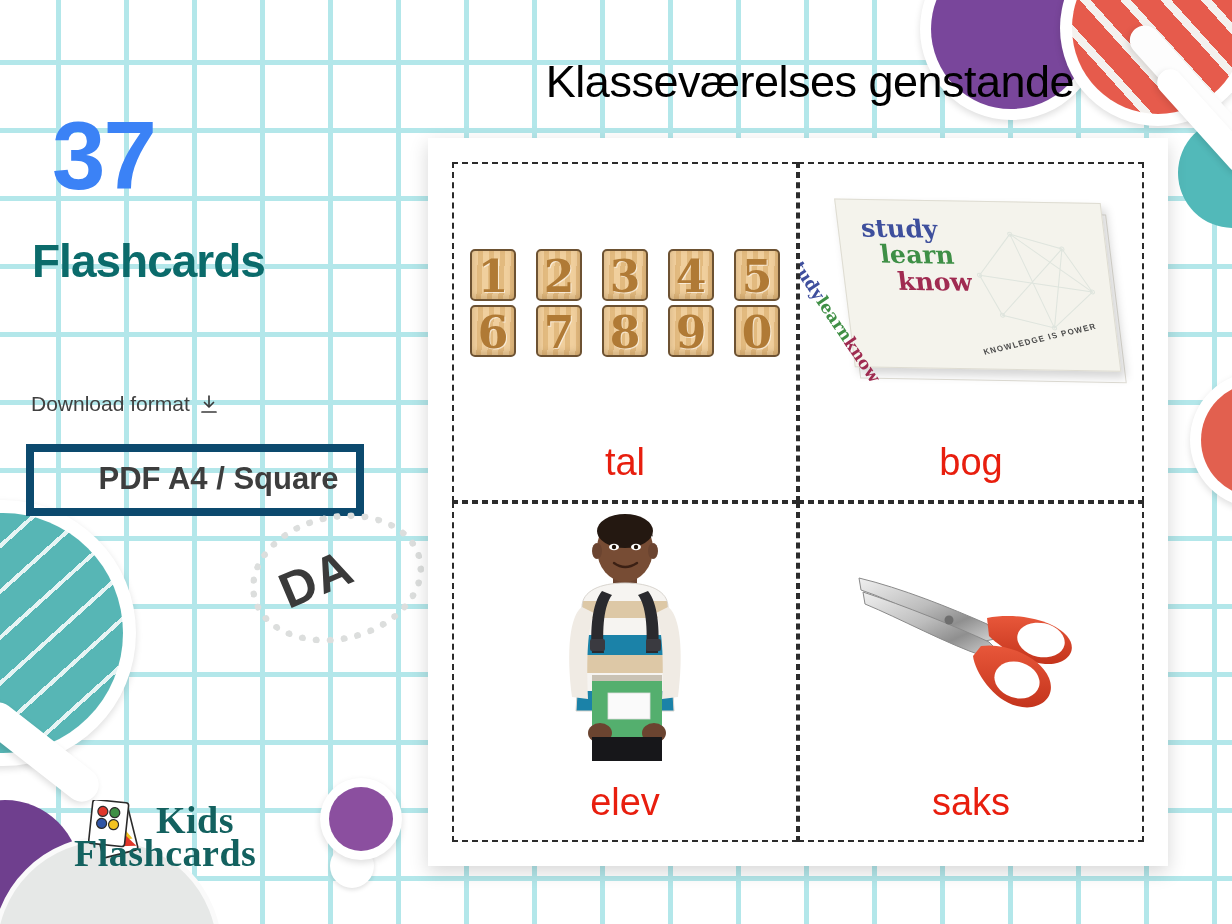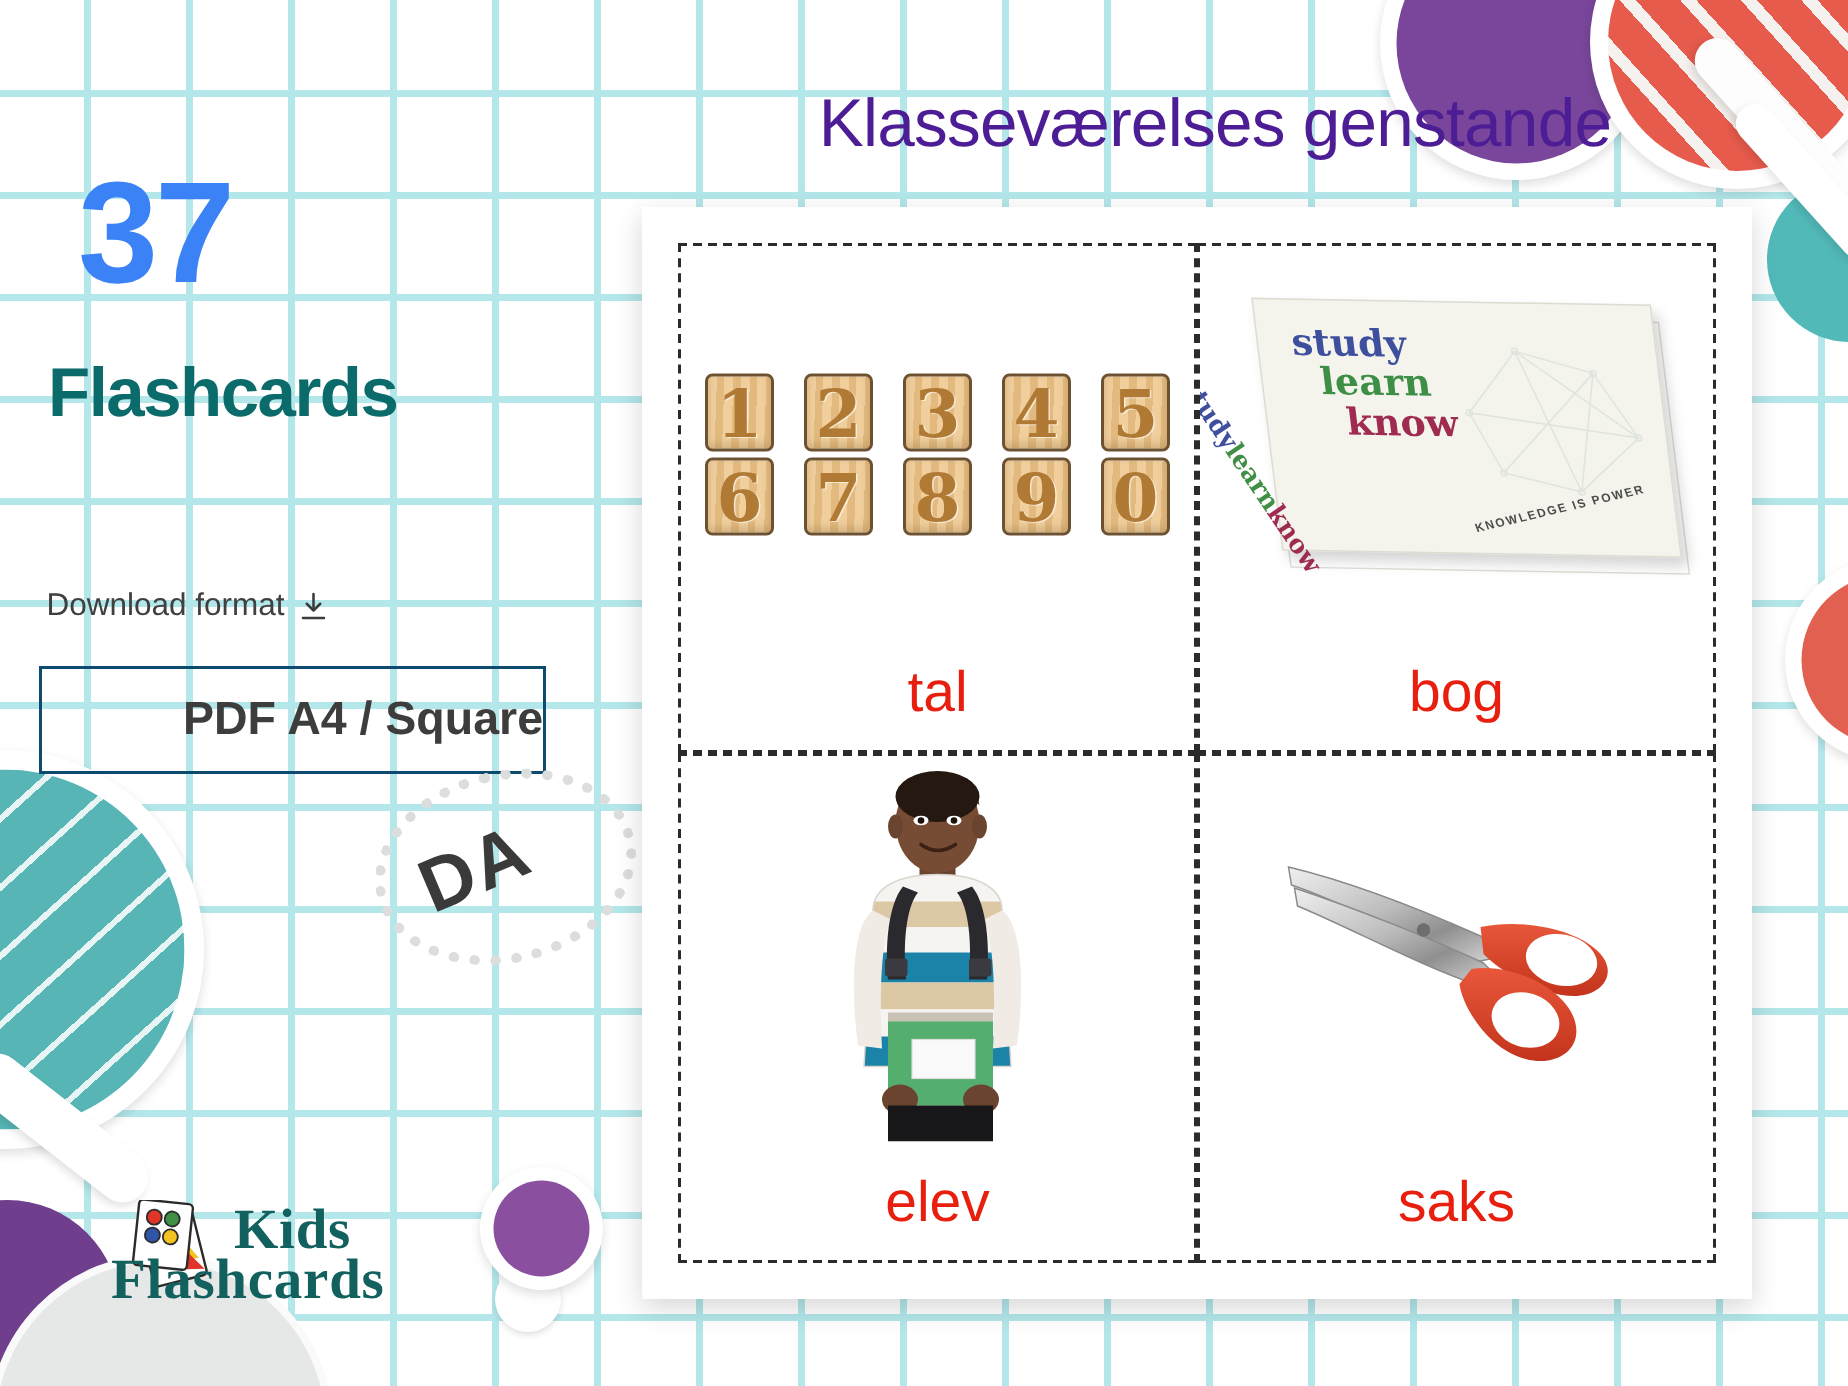--- a/index.html
+++ b/index.html
@@ -115,22 +115,22 @@
   #download-format-row {
     position:absolute; left:31px; top:392px;
     display:flex; align-items:center; gap:9px;
     font-size:21px; color:#404040; font-weight:400;
   }
   #download-icon { display:block; width:20px; height:21px; }
 
   #format-select {
     position:absolute; left:26px; top:444px;
     width:338px; height:72px;
-    border:2px solid #0c4a6e; background:transparent;
-    display:flex; align-items:center; justify-content:flex-end;padding-left:47px;
+    border:8px solid #0c4a6e; background:transparent;
+    display:flex; align-items:center; justify-content:center;padding-left:47px;
   }
   #format-select-label {
     font-size:31px; font-weight:700; color:#3d3d3d;
     letter-spacing:0px; white-space:nowrap;
     transform:translateY(-1px);
   }
 
   
   #lang-badge {
     position:absolute; left:249px; top:514px; width:176px; height:128px;
@@ -157,21 +157,21 @@
   #brand-flashcards {
     position:absolute; left:-10px; top:33px;
     font-size:38px; font-weight:700; color:#13615f;
     font-family:"Liberation Serif", serif; letter-spacing:.5px;
   }
 
   
   #sheet-title {
     position:absolute; left:430px; top:56px; width:760px;
     text-align:center; z-index:4;
-    font-size:45px; color:#4c1d95; font-weight:400;
+    font-size:45px; color:#000000; font-weight:400;
     letter-spacing:-.5px; white-space:nowrap;
   }
 
   #card-sheet {
     position:absolute; left:428px; top:138px;
     width:740px; height:728px;
     background:#ffffff; z-index:3;
     box-shadow:0 6px 18px rgba(0,0,0,.16);
     padding:24px;
   }

